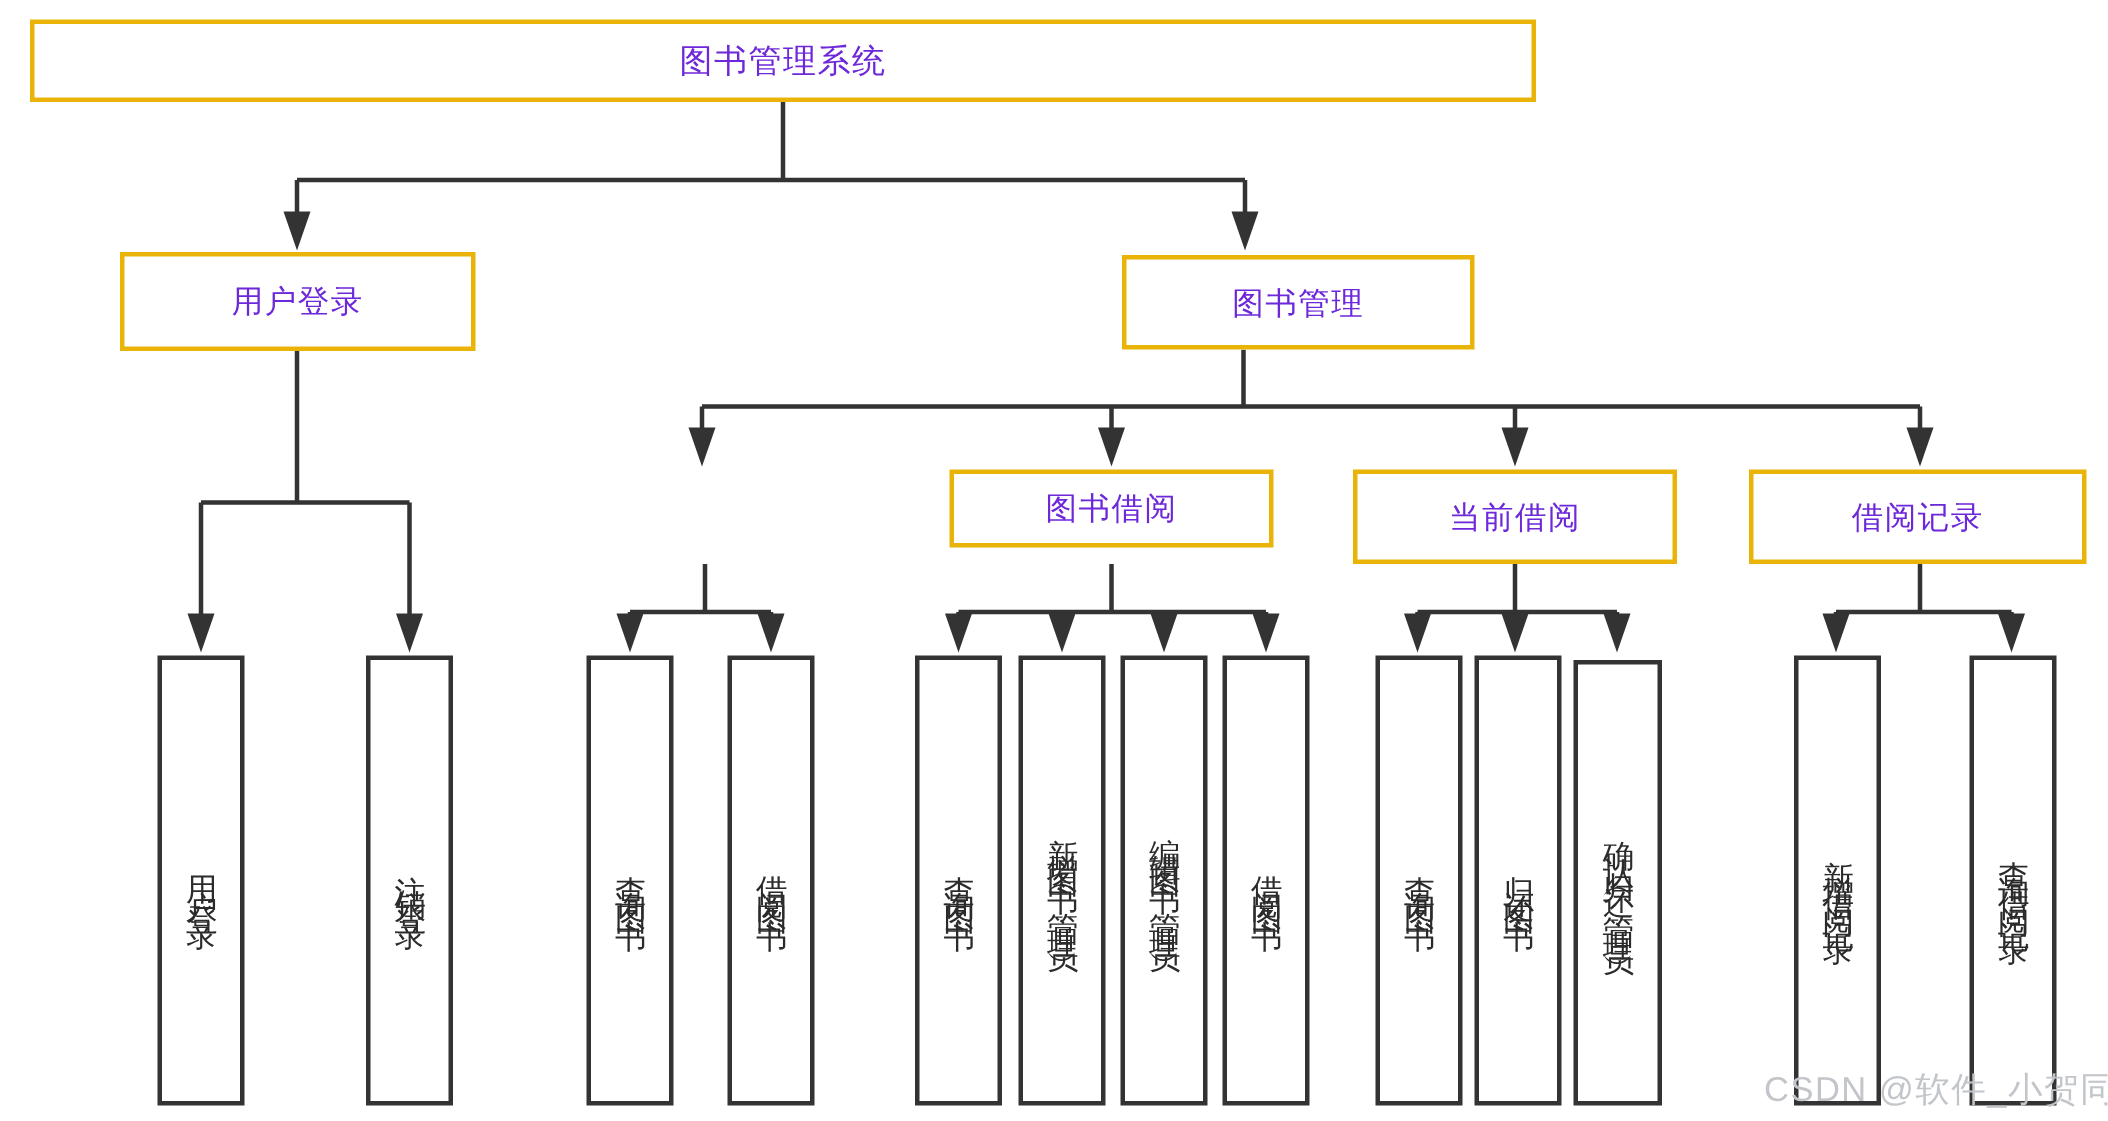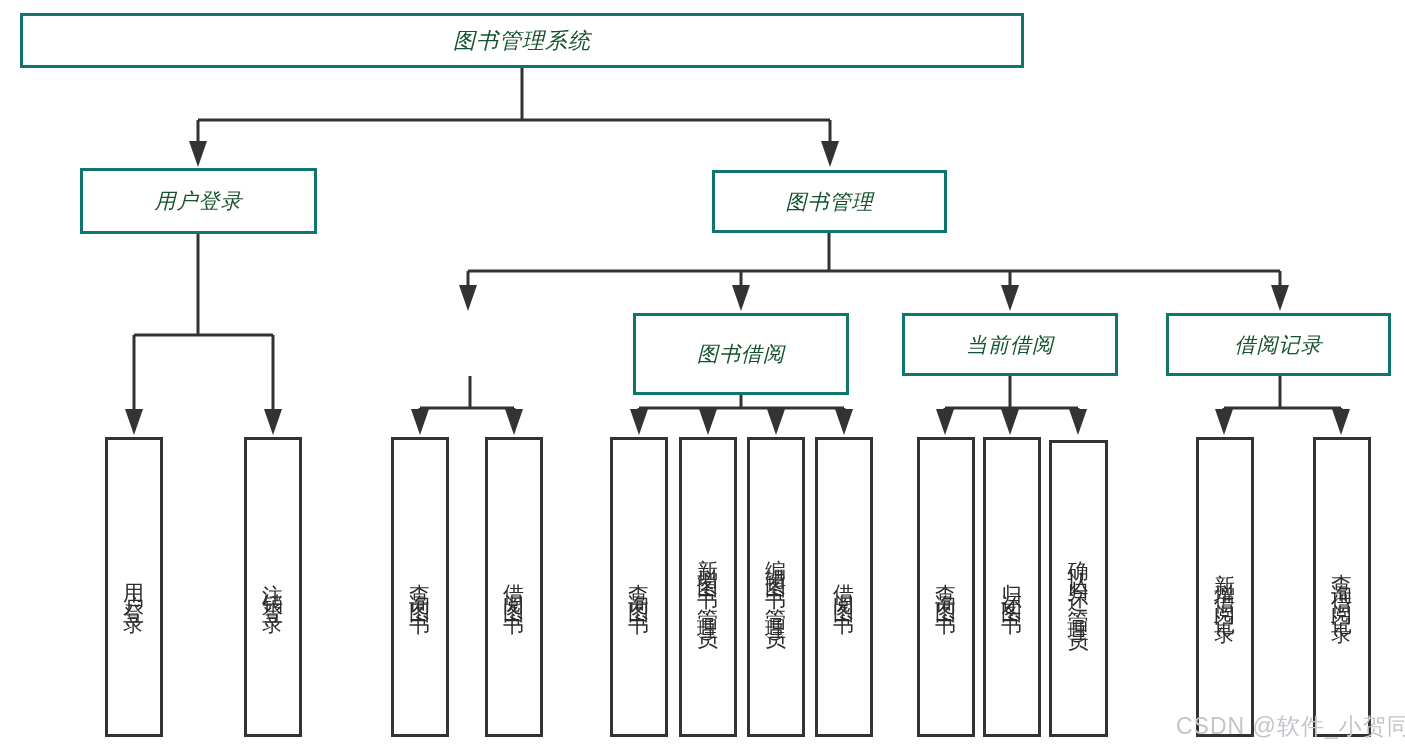--- a/index.html
+++ b/index.html
@@ -4,23 +4,23 @@
 <style>
   html,body{margin:0;padding:0;background:#ffffff;}
   body{
     width:1405px;height:747px;position:relative;overflow:hidden;
     font-family:"Liberation Sans","DejaVu Sans",sans-serif;
   }
   .stage{position:absolute;inset:0;width:1405px;height:747px;}
   svg.connectors{position:absolute;left:0;top:0;z-index:0;}
   .node{
     position:absolute;box-sizing:border-box;z-index:1;
-    background:#ffffff;border:3px solid #0f766e;
+    background:#ffffff;border:3px solid #eab308;
     display:flex;align-items:center;justify-content:center;
-    color:#14532d;font-size:21px;letter-spacing:1px;font-style:italic;
+    color:#6d28d9;font-size:21px;letter-spacing:1px;
   }
   .node.root{font-size:22px;}
   .leaf{
     position:absolute;box-sizing:border-box;z-index:1;
     background:#ffffff;border:3px solid #333333;
     display:flex;align-items:center;justify-content:center;
     color:#2b2b2b;font-size:21px;
     writing-mode:vertical-rl;text-orientation:mixed;
     letter-spacing:10px;line-height:1;
   }
@@ -71,23 +71,23 @@
       <polygon points="1001,409 1019,409 1010,435"></polygon>
       <polygon points="1069,409 1087,409 1078,435"></polygon>
       <polygon points="1215,409 1233,409 1224,435"></polygon>
       <polygon points="1332,409 1350,409 1341,435"></polygon>
     </g>
   </svg>
 
   <div class="node root" style="left:20px;top:13px;width:1004px;height:55px">图书管理系统</div>
 
   <div class="node" style="left:80px;top:168px;width:237px;height:66px">用户登录</div>
-  <div class="node" style="left:712px;top:170px;width:235px;height:63px">图书管理</div>
+  <div class="node" style="left:748px;top:170px;width:235px;height:63px">图书管理</div>
 
-  <div class="node" style="left:633px;top:313px;width:216px;height:82px">图书借阅</div>
+  <div class="node" style="left:633px;top:313px;width:216px;height:52px">图书借阅</div>
   <div class="node" style="left:902px;top:313px;width:216px;height:63px">当前借阅</div>
   <div class="node" style="left:1166px;top:313px;width:225px;height:63px">借阅记录</div>
 
   <div class="leaf" style="left:105px;top:437px;width:58px;height:300px">用户登录</div>
   <div class="leaf" style="left:244px;top:437px;width:58px;height:300px">注销登录</div>
 
   <div class="leaf" style="left:391px;top:437px;width:58px;height:300px">查询图书</div>
   <div class="leaf" style="left:485px;top:437px;width:58px;height:300px">借阅图书</div>
 
   <div class="leaf" style="left:610px;top:437px;width:58px;height:300px">查询图书</div>

